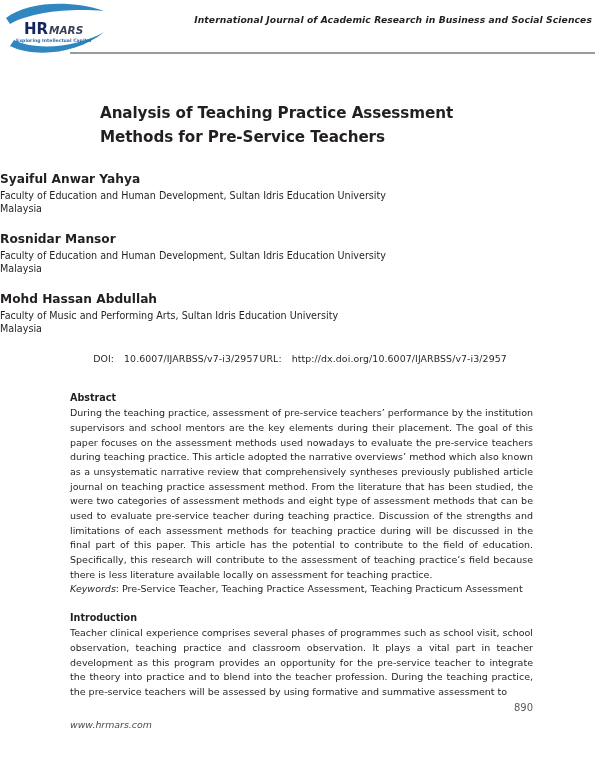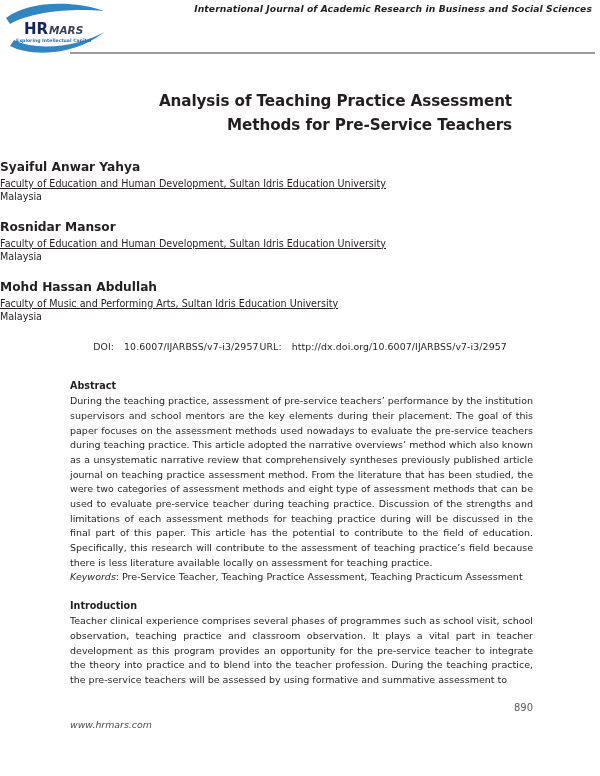--- a/index.html
+++ b/index.html
@@ -26,21 +26,21 @@
     left: 4px;
     top: 2px;
     width: 108px;
     height: 52px;
   }
   .logo-svg { display: block; }
 
   .journal-meta {
     position: absolute;
     right: 8px;
-    top: 3px;
+    top: 14px;
     text-align: right;
     line-height: 1.38;
   }
   .journal-name {
     font-family: "DejaVu Sans", "Liberation Sans", sans-serif;
     font-style: italic;
     font-weight: bold;
     font-size: 9.2px;
     letter-spacing: 0.01em;
     color: #231f20;
@@ -58,23 +58,23 @@
     position: absolute;
     left: 70px;
     right: 5px;
     top: 52px;
     height: 1.5px;
     background: #9a9a9a;
   }
 
   
   .doc-title {
-    margin: 4px;
+    margin: 16px;
     padding: 30px 84px 0 84px;
-    text-align: right;
+    text-align: left;
     font-size: 15.2px;
     font-weight: bold;
     line-height: 1.55;
     letter-spacing: -0.1px;
     color: #231f20;
   }
 
   
   .authors {
     margin-top: 22px;
@@ -85,21 +85,20 @@
   .author-name {
     font-size: 12.2px;
     font-weight: bold;
     line-height: 1.45;
     color: #231f20;
   }
   .author-affil {
     font-size: 9.6px;
     line-height: 1.42;
     color: #231f20;
-    text-decoration: underline;
   }
   .author-country {
     font-size: 9.6px;
     line-height: 1.42;
     color: #231f20;
   }
 
   
   .doi-line {
     margin-top: 17px;

